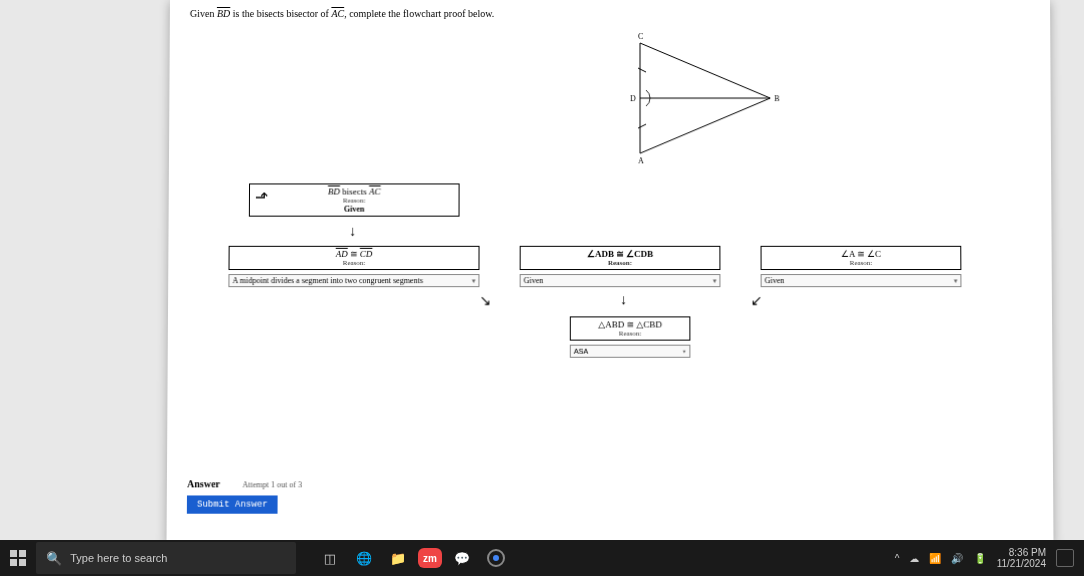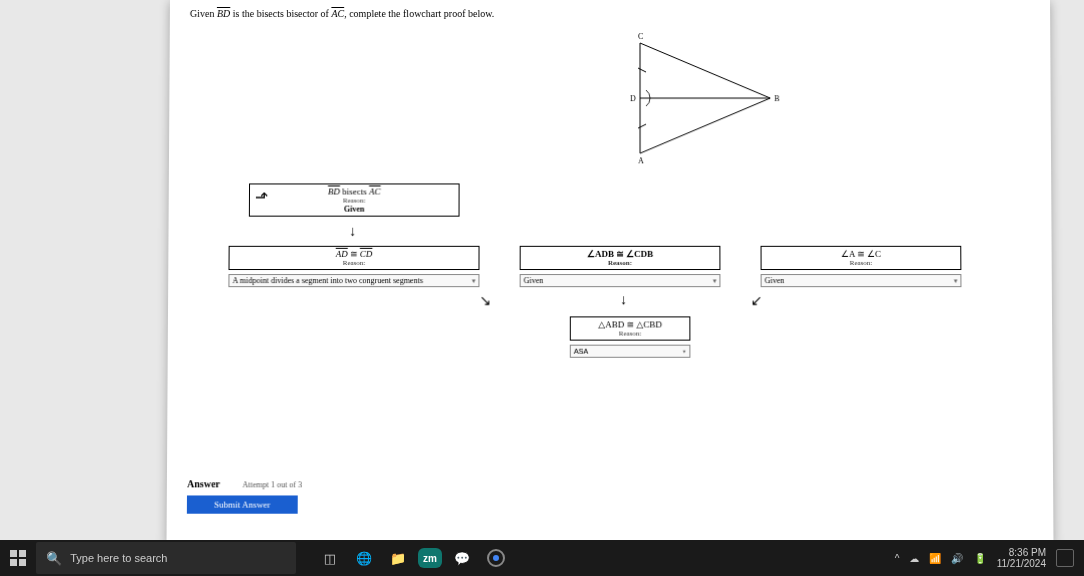--- a/index.html
+++ b/index.html
@@ -59,25 +59,25 @@
     pointer-events: none;
   }
   .answer-section { position: absolute; bottom: 30px; left: 20px; font-size: 9px; }
   .answer-label { font-weight: bold; font-size: 10px;}
   .attempt { font-size: 8px; color: #555; margin-left: 20px;}
   .submit-btn {
     display: inline-block;
     background: #1a5fd0;
     color: #fff;
     font-size: 9px;
-    padding: 4px 27px;
+    padding: 4px 10px;
     margin-top: 6px;
     border: none;
     cursor: pointer;
-    font-family: Liberation Serif, serif;
+    font-family: Liberation Mono, monospace;
   }
 
   
   .taskbar {
     position: absolute;
     bottom: 0; left: 0; right: 0;
     height: 36px;
     background: #1a1a1a;
     display: flex;
     align-items: center;
@@ -98,21 +98,21 @@
   .tb-icons { display: flex; gap: 6px; margin-left: 20px; align-items: center;}
   .tb-icon {
     width: 28px; height: 28px;
     display: flex; align-items: center; justify-content: center;
     font-size: 13px;
     border-radius: 2px;
   }
   .spacer { flex: 1; }
   .tray { display: flex; align-items: center; gap: 10px; padding-right: 10px; font-size: 10px;}
   .clock { text-align: right; line-height: 1.1; font-size: 10px;}
-  .zm { background:#0f766e; color:#fff; border-radius:6px; font-weight:bold; font-size:10px; width:24px; height:20px;}
+  .zm { background:#ef4444; color:#fff; border-radius:6px; font-weight:bold; font-size:10px; width:24px; height:20px;}
   .notif { border:1px solid #666; width:18px; height:18px; border-radius:2px;}
 </style>
 </head>
 <body>
 
 <div class="page">
 
   <div class="prompt">
     <span>Given </span><span class="overline">BD</span><span> is the bisects bisector of </span><span class="overline">AC</span><span>, complete the flowchart proof below.</span>
   </div>

